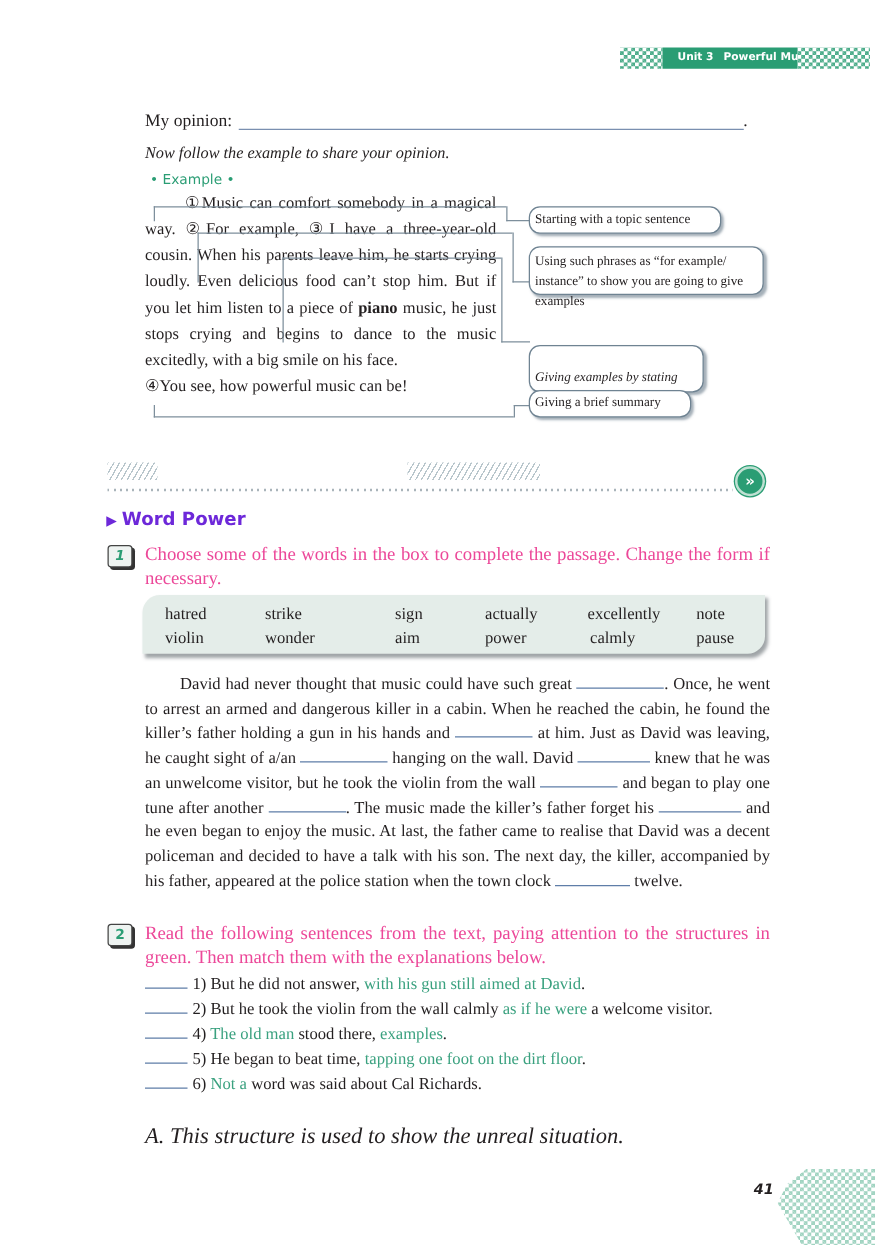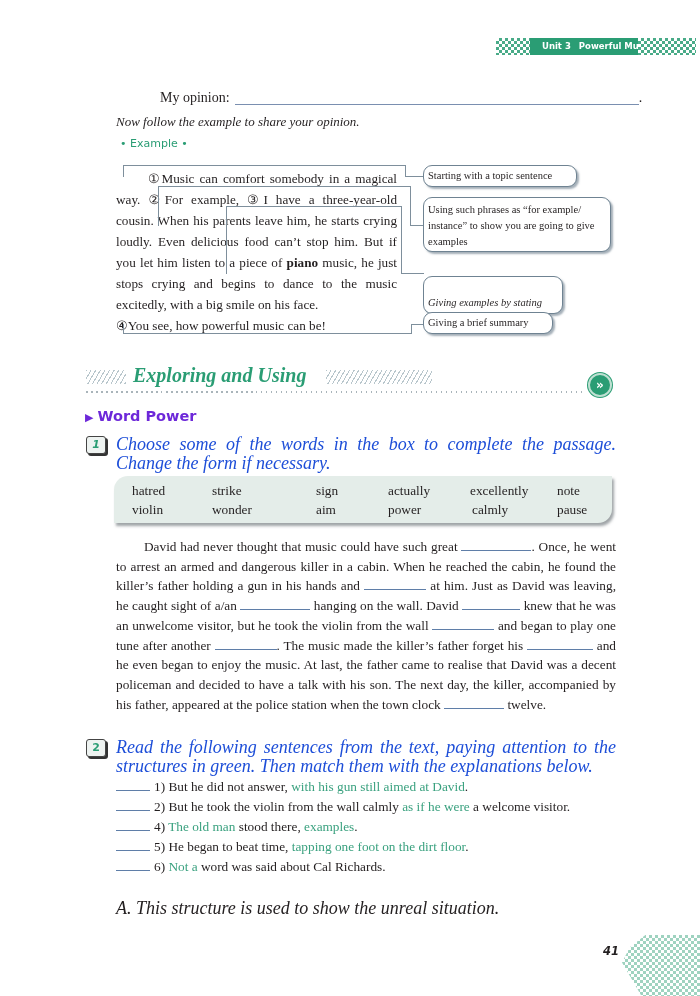--- a/index.html
+++ b/index.html
@@ -16,27 +16,27 @@
   .banner .label { position: absolute; left: 34px; top: 0; width: 108px; height: 17px; background: #2a9d74;
     color: #fff; font-family: "DejaVu Sans", sans-serif; font-weight: bold; font-size: 8.5px; line-height: 17px; padding-left: 12px; white-space: nowrap; }
   .banner .label span + span { margin-left: 8px; margin-top: 41px; }
   .banner .checker-right { position: absolute; left: 142px; top: 0; width: 58px; height: 17px;
     background-image:
       linear-gradient(45deg, #2a9d74 25%, transparent 25%, transparent 75%, #2a9d74 75%),
       linear-gradient(45deg, #2a9d74 25%, transparent 25%, transparent 75%, #2a9d74 75%);
     background-size: 6px 6px; background-position: 0 0, 3px 3px; opacity: .85; }
 
   
-  .opinion { position: absolute; top: 90px; left: 116px; font-size: 14px; display: flex; align-items: center; margin-left: 44px; }
+  .opinion { position: absolute; top: 90px; left: 116px; font-size: 14px; display: flex; align-items: flex-start; }
   .opinion .blank { display: inline-block; width: 404px; border-bottom: 1px solid #7a8fb0; margin-left: 5px; height: 14px; }
   .instruction { position: absolute; top: 114px; left: 116px; font-size: 13px; font-style: italic; text-align: right; }
   .example-tag { position: absolute; top: 137px; left: 120px; font-family: "DejaVu Sans", sans-serif; font-size: 11px; color: #2a9d74; text-align: right; }
 
   
-  .example-para { position: absolute; top: 168px; left: 116px; width: 281px; font-size: 13.2px; line-height: 21px; text-align: justify; }
+  .example-para { position: absolute; top: 151px; left: 116px; width: 281px; font-size: 13.2px; line-height: 21px; text-align: justify; }
   .example-para p { text-indent: 32px; }
   .circ { font-size: 13px; }
 
   .connector { position: absolute; border-color: #7e8f9c; border-style: solid; border-width: 0; }
 
   .note-box { position: absolute; background: #fff; border: 1px solid #6f8392; border-radius: 9px;
     box-shadow: 2px 2px 2px rgba(90,110,125,.55); font-size: 10.5px; line-height: 16px; padding: 2px 4px; color: #231f20; }
 
   
   .section-head { position: absolute; top: 364px; left: 86px; width: 530px; height: 30px; }
@@ -48,21 +48,21 @@
   .next-icon { position: absolute; top: 373px; left: 588px; width: 24px; height: 24px; border-radius: 50%;
     background: #2a9d74; border: 2px solid #bfe0d2; box-shadow: 0 0 0 1px #2a9d74; color: #fff;
     display: flex; align-items: center; justify-content: center; font-family: "DejaVu Sans", sans-serif; font-size: 12px; font-weight: bold; line-height: 1; }
 
   .word-power { position: absolute; top: 408px; left: 85px; font-family: "DejaVu Sans", sans-serif; font-weight: bold; font-size: 14.5px; color: #6d28d9; }
   .word-power .arrow { font-size: 11px; margin-right: 4px; }
 
   .num-badge { position: absolute; width: 20px; height: 18px; border: 1px solid #444; border-radius: 3px;
     box-shadow: 2px 2px 0 #333; background: #eef3f1; color: #2a9d74; font-family: "DejaVu Sans", sans-serif;
     font-weight: bold; font-style: italic; font-size: 11px; text-align: center; line-height: 16px; }
-  .task-text { position: absolute; left: 116px; width: 500px; font-size: 18px; font-style: italic; line-height: 19px; text-align: justify; color: #1d4ed8; }
+  .task-text { position: absolute; left: 116px; width: 500px; font-size: 15px; line-height: 19px; text-align: justify; color: #ec4899; }
 
   
   .word-box { position: absolute; top: 476px; left: 114px; width: 498px; height: 47px; background: #e4ede9;
     border-radius: 14px 0 14px 0; box-shadow: 2px 3px 3px rgba(80,90,95,.55); }
   .word-grid { position: absolute; top: 481px; left: 132px; display: grid;
     grid-template-columns: 80px 104px 72px 82px 87px 60px; font-size: 13.3px; line-height: 19px; }
 
   
   .passage { position: absolute; top: 537px; left: 116px; width: 500px; font-size: 13.3px; line-height: 19.7px; text-align: justify; }
   .passage p { text-indent: 28px; }
@@ -118,27 +118,26 @@
 <div class="connector" style="top:186px;left:158px;width:252px;height:40px;border-top-width:1px;border-left-width:1px;"></div>
 <div class="connector" style="top:186px;left:410px;width:14px;height:40px;border-left-width:1px;border-bottom-width:1px;"></div>
 
 <div class="connector" style="top:206px;left:226px;width:175px;height:68px;border-top-width:1px;border-left-width:1px;"></div>
 <div class="connector" style="top:206px;left:401px;width:23px;height:68px;border-left-width:1px;border-bottom-width:1px;"></div>
 
 <div class="connector" style="top:324px;left:123px;width:288px;height:10px;border-left-width:1px;border-bottom-width:1px;"></div>
 <div class="connector" style="top:324px;left:411px;width:13px;height:10px;border-left-width:1px;border-top-width:1px;"></div>
 
 <div class="note-box" style="top:165px;left:423px;width:154px;height:22px;">Starting with a topic sentence</div>
-<div class="note-box" style="top:197px;left:423px;width:188px;height:55px;padding-top:4px;">Using such phrases as “for example/ instance” to show you are going to give examples</div>
+<div class="note-box" style="top:197px;left:423px;width:188px;height:39px;padding-top:4px;">Using such phrases as “for example/ instance” to show you are going to give examples</div>
 <div class="note-box" style="top:276px;left:423px;width:140px;height:38px;padding-top:18px;font-style:italic;">Giving examples by stating specific events</div>
 <div class="note-box" style="top:312px;left:423px;width:130px;height:22px;">Giving a brief summary</div>
 
 <div class="section-head">
   <div class="hatch" style="left:0;width:40px;"></div>
-  <div class="section-title">Exploring and Using</div>
   <div class="hatch" style="left:240px;width:106px;"></div>
   <div class="dots"></div>
 </div>
 <div class="next-icon">»</div>
 
 <div class="word-power">
   <span class="arrow">▶</span><span>Word Power</span>
 </div>
 
 <div class="num-badge" style="top:436px;left:86px;">1</div>

